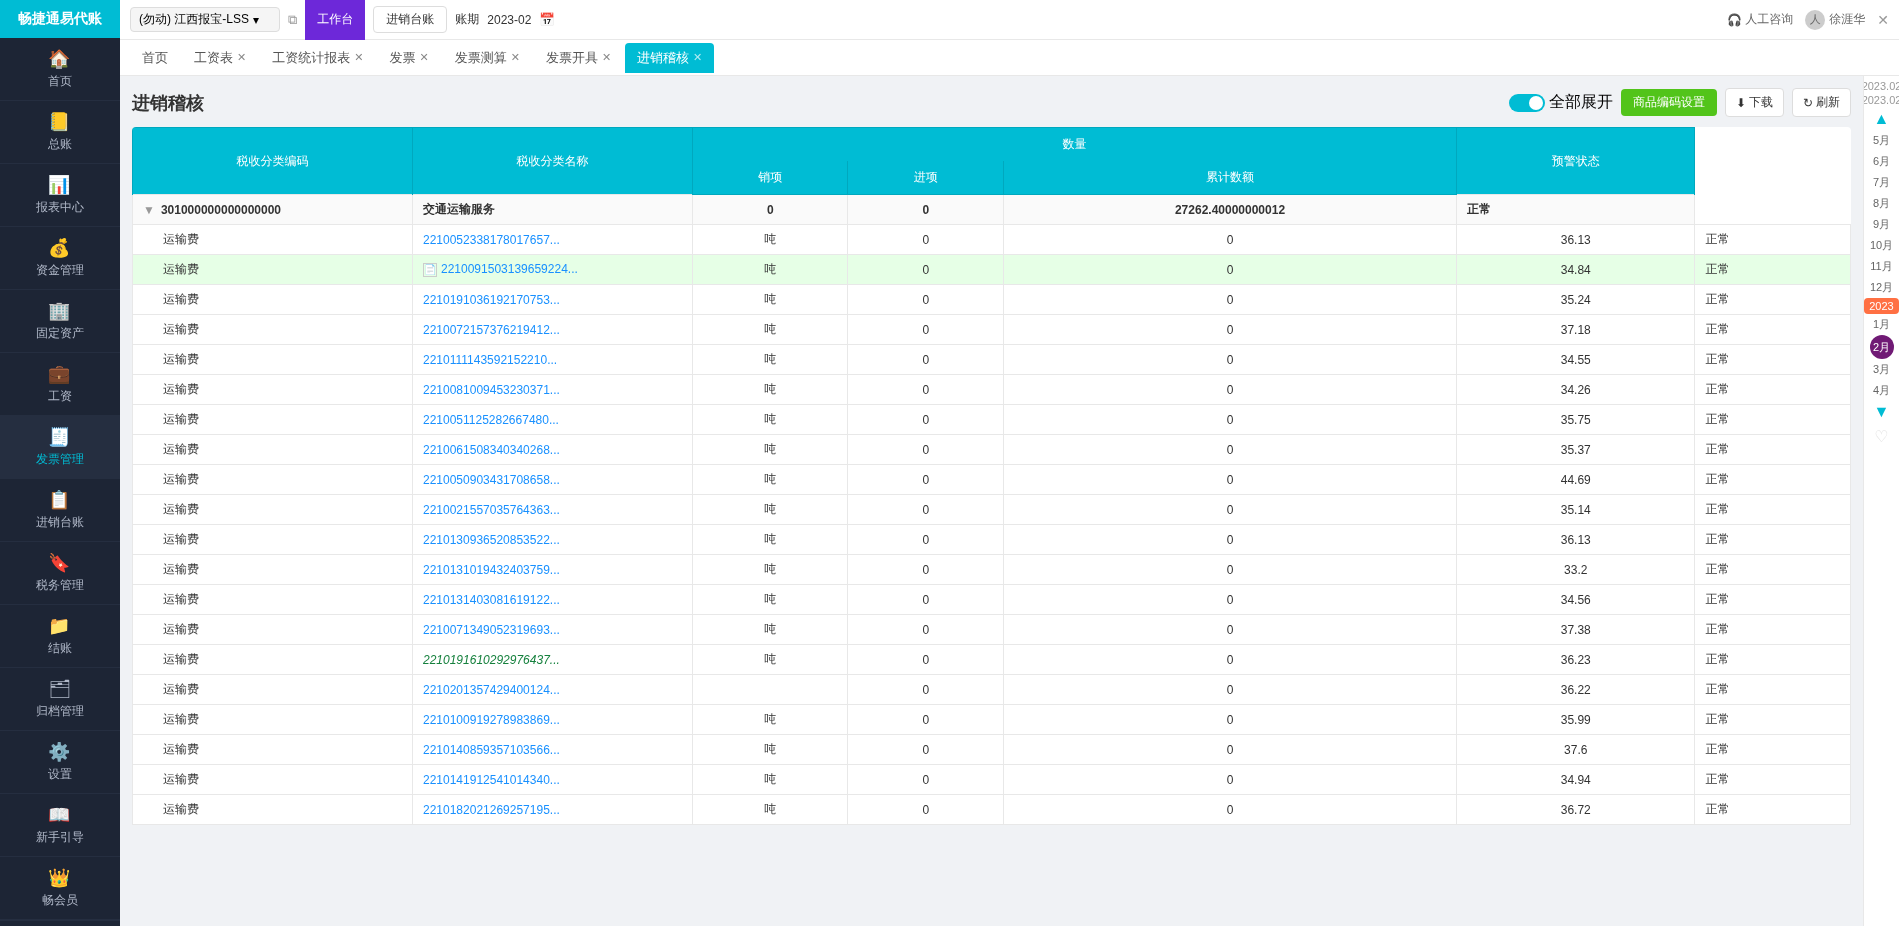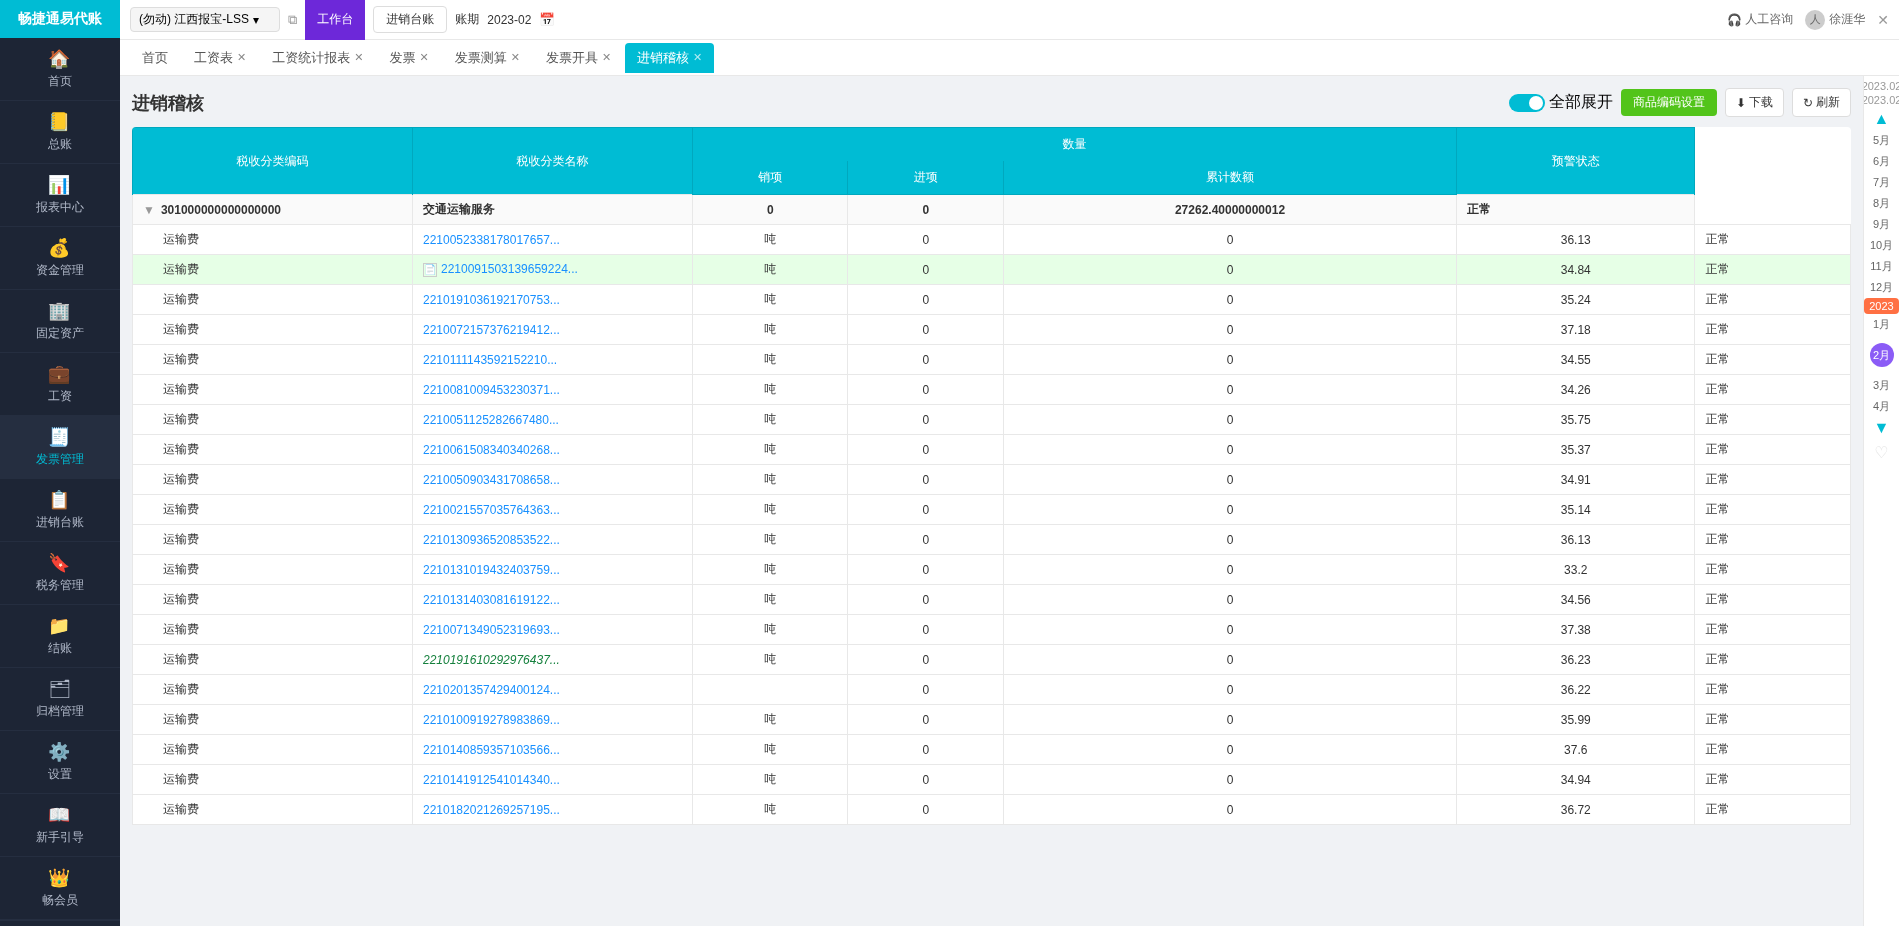--- a/index.html
+++ b/index.html
@@ -290,29 +290,29 @@
     }
     .month-item {
       width: 100%;
       text-align: center;
       padding: 3px 2px;
       font-size: 11px;
       cursor: pointer;
       color: #666;
     }
     .month-item.active {
-      background: #8b5cf6;
+      background: #701a75;
       color: white;
       border-radius: 50%;
       width: 24px;
       height: 24px;
       display: flex;
       align-items: center;
       justify-content: center;
-      margin: 8px auto;
+      margin: 0 auto;
     }
     .month-item.year-active {
       background: #ff7043;
       color: white;
       border-radius: 4px;
       padding: 2px 4px;
     }
     .nav-up, .nav-down {
       color: #00bcd4;
       font-size: 16px;
@@ -560,21 +560,21 @@
                 <td class="text-center">0</td>
                 <td class="text-center">35.37</td>
                 <td>正常</td>
               </tr>
               <tr>
                 <td style="padding-left: 30px;">运输费</td>
                 <td style="color: rgb(24, 144, 255); max-width: 200px; overflow: hidden; text-overflow: ellipsis;">2210050903431708658...</td>
                 <td class="text-center">吨</td>
                 <td class="text-center">0</td>
                 <td class="text-center">0</td>
-                <td class="text-center">34.91</td>
+                <td class="text-center">44.69</td>
                 <td>正常</td>
               </tr>
               <tr>
                 <td style="padding-left: 30px;">运输费</td>
                 <td style="color: rgb(24, 144, 255); max-width: 200px; overflow: hidden; text-overflow: ellipsis;">2210021557035764363...</td>
                 <td class="text-center">吨</td>
                 <td class="text-center">0</td>
                 <td class="text-center">0</td>
                 <td class="text-center">35.14</td>
                 <td>正常</td>

